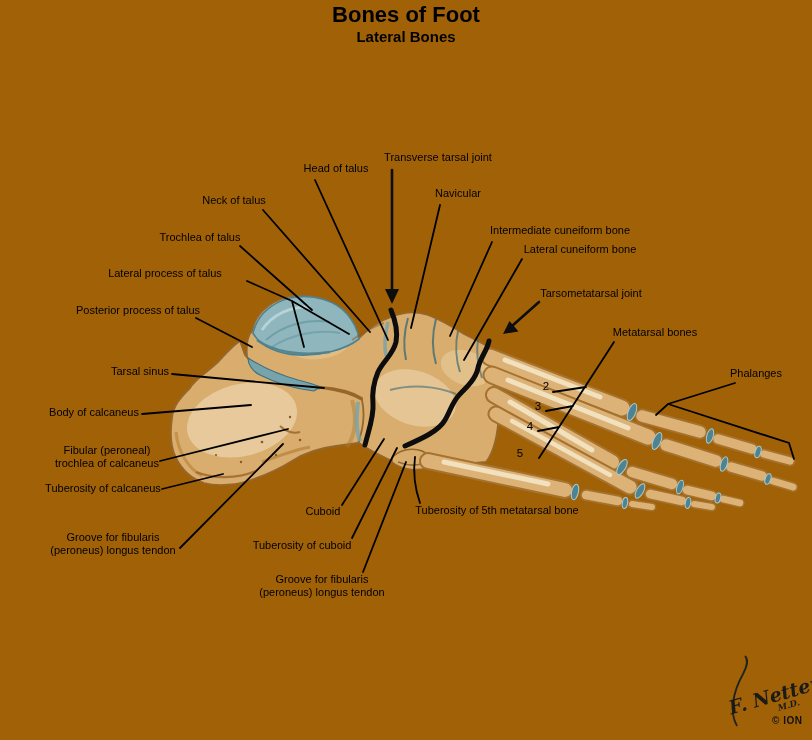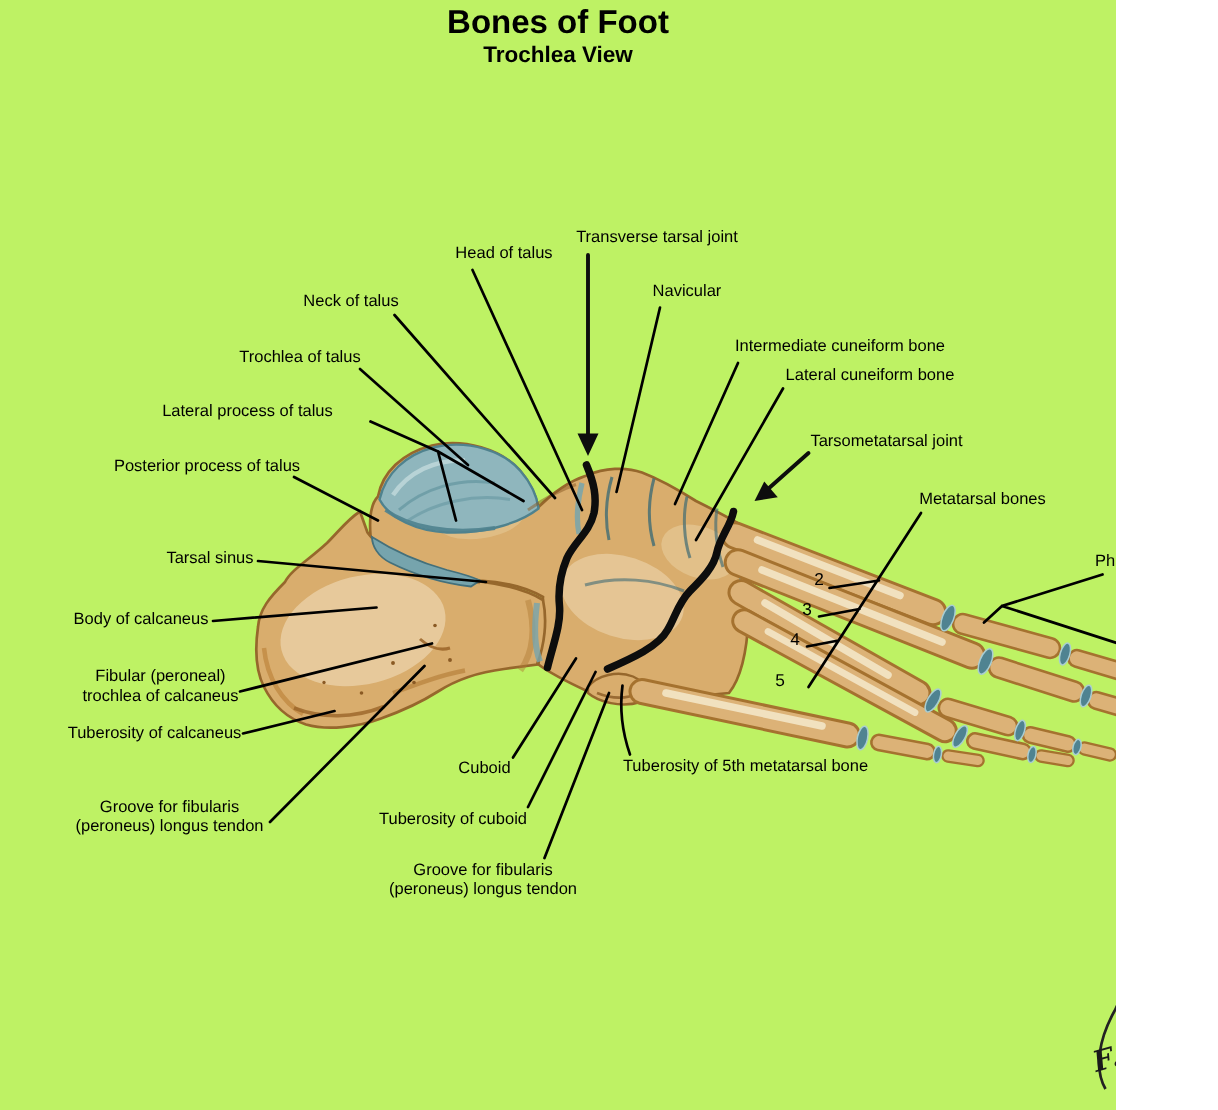--- a/index.html
+++ b/index.html
@@ -1,36 +1,36 @@
 <!DOCTYPE html>
 <html><head>
 <meta charset="utf-8">
 <style>
   html,body{margin:0;padding:0;background:#fff;}
-  #stage{position:relative;width:744px;height:740px;background:#bef264;overflow:hidden;
+  #stage{position:relative;width:812px;height:740px;background:#a16207;overflow:hidden;
          font-family:"Liberation Sans",sans-serif;}
   #titleblock{position:absolute;top:2px;left:0;width:100%;text-align:center;z-index:5;}
   #titleblock h1{margin:0;font-size:22px;font-weight:bold;letter-spacing:0px;color:#000;}
   #titleblock h2{margin:0;font-size:15px;font-weight:bold;color:#000;letter-spacing:0px;}
   svg{position:absolute;top:0;left:0;}
   .lbl{font-family:"Liberation Sans",sans-serif;font-size:11px;fill:#000;}
   .num{font-family:"Liberation Sans",sans-serif;font-size:11.5px;fill:#000;}
   .leader{stroke:#000;stroke-width:1.8;fill:none;stroke-linecap:round;}
   .heavy{stroke:#0d0d0d;stroke-width:5;fill:none;stroke-linecap:round;stroke-linejoin:round;}
   .arrowshaft{stroke:#0d0d0d;stroke-width:2.6;fill:none;stroke-linecap:round;}
   .sig{font-family:"DejaVu Serif",serif;font-style:italic;fill:#1a1a1a;}
 </style>
 </head>
 <body>
 
 <div id="stage">
 
   <div id="titleblock">
     <h1>Bones of Foot</h1>
-    <h2>Trochlea View</h2>
+    <h2>Lateral Bones</h2>
   </div>
 
   <svg width="812" height="740" viewBox="0 0 812 740">
 
     <g>
 
       <path d="M247,357 C246,344 248,335 252,331 C255,315 268,302 288,297
                C310,292 334,300 346,313 C353,321 357,330 359,338
                C367,330 379,321 391,317 C403,312 417,311 428,315
                C441,320 453,327 464,334 C478,341 492,348 500,354

